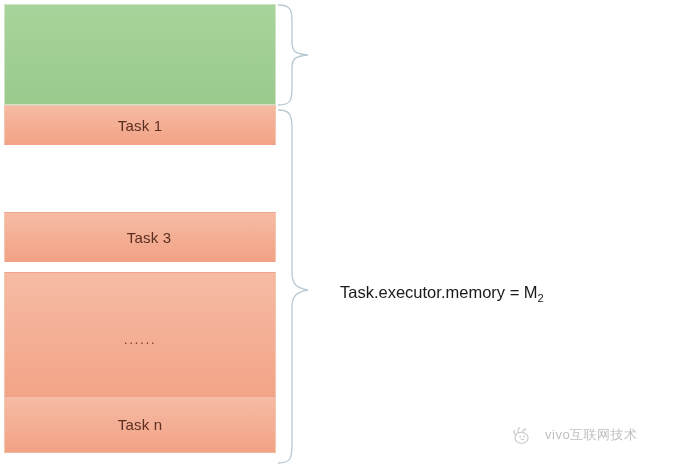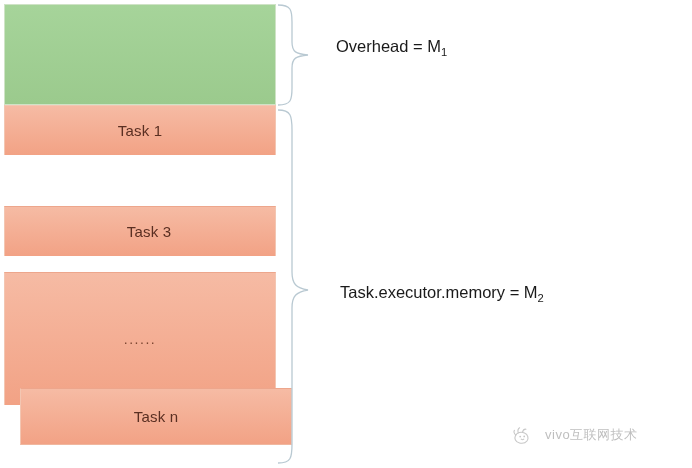--- a/index.html
+++ b/index.html
@@ -133,34 +133,34 @@
 <body>
 
 <div id="diagram-canvas">
 
   <div class="memory-column">
 
     <div class="block block-overhead">
       <span></span>
     </div>
 
-    <div class="block block-task first" style="top:101px;height:50px;">
+    <div class="block block-task first" style="top:101px;height:40px;">
       <span>Task 1</span>
     </div>
 
 
-    <div class="block block-task" style="top:202px;height:50px;padding-left:18px;">
+    <div class="block block-task" style="top:208px;height:50px;padding-left:18px;">
       <span>Task 3</span>
     </div>
 
     <div class="block block-task block-ellipsis" style="top:268px;height:133px;">
       <span>......</span>
     </div>
 
-    <div class="block block-task last" style="top:384px;height:57px;margin-left:16px;">
+    <div class="block block-task last" style="top:392px;height:57px;">
       <span>Task n</span>
     </div>
 
   </div>
 
   <svg class="brace-svg" viewBox="0 0 44 468">
 
     <path class="brace-path" d="M 2,5
              C 15,5 16,10 16,22
              L 16,42
@@ -172,21 +172,20 @@
     <path class="brace-path" d="M 2,110
              C 15,110 16,116 16,130
              L 16,272
              C 16,284 20,288 32,290
              C 20,292 16,296 16,308
              L 16,444
              C 16,458 15,463 2,463"></path>
   </svg>
 
   <div class="annotation" id="annotation-overhead">
-    <span class="line"><span>Overhead = M</span><sub>1</sub></span>
   </div>
 
   <div class="annotation" id="annotation-executor-memory">
     <span class="line"><span>Task.executor.memory = M</span><sub>2</sub></span>
   </div>
 
   <div class="watermark">
     <svg class="watermark-logo" viewBox="0 0 26 22">
       <g fill="none" stroke="#9a9a9a" stroke-width="1.1" stroke-linecap="round">
         <path d="M7.5,19 C3.5,18 2,14.5 3.5,11.5 C5,8.5 9,7.5 12.5,9 C16,10.5 17,14.5 15,17 C13.2,19.2 10,19.6 7.5,19 Z"></path>

